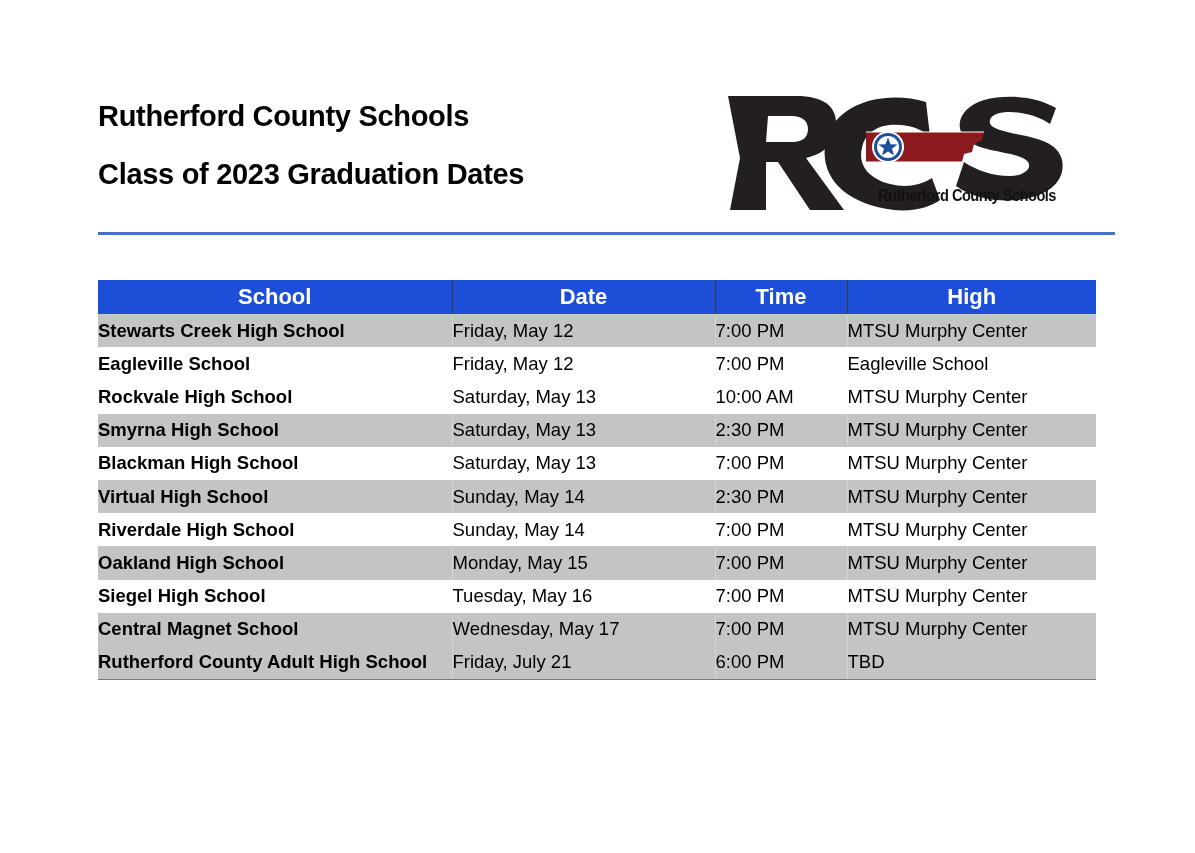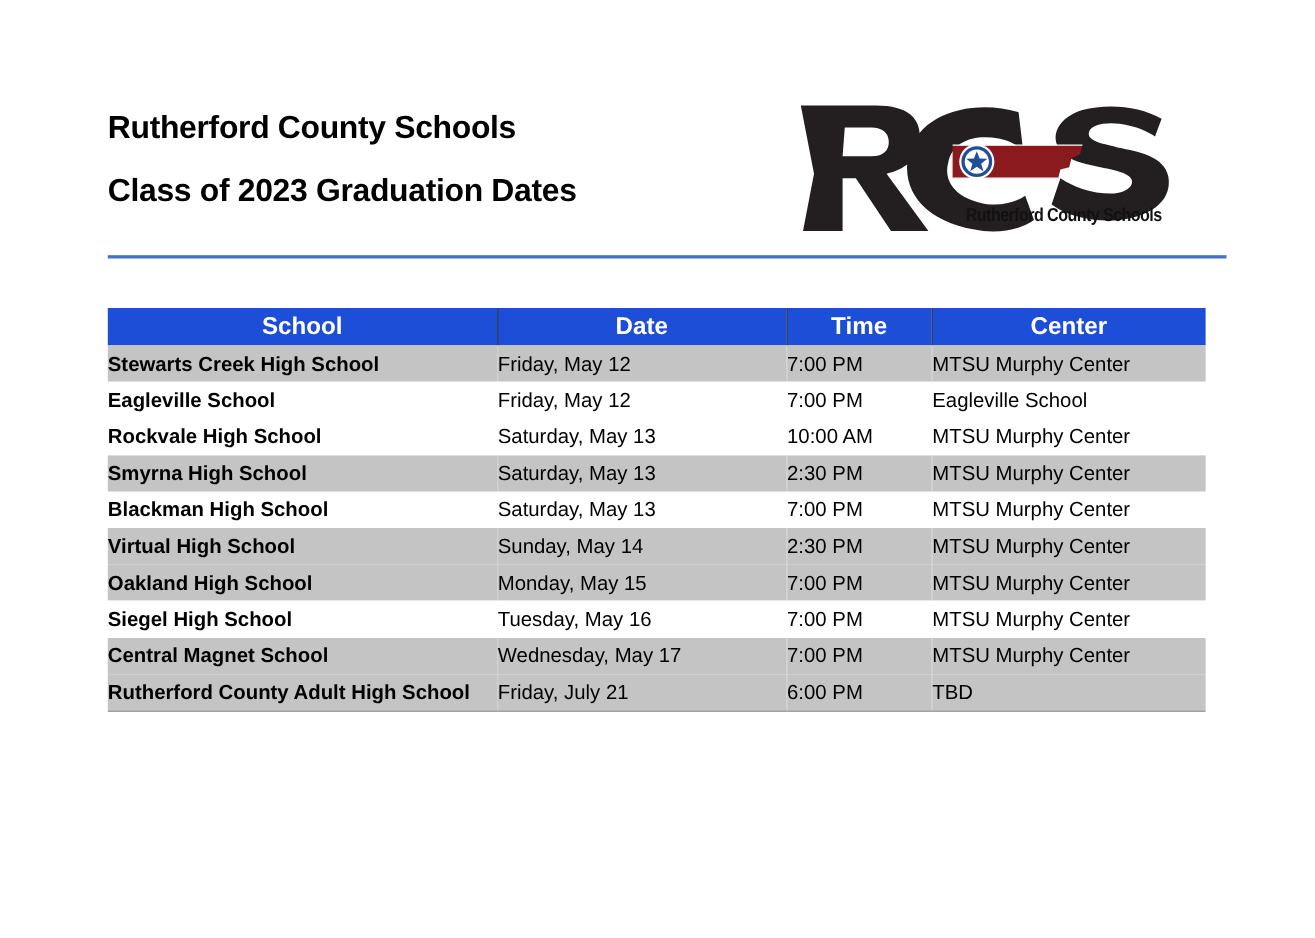--- a/index.html
+++ b/index.html
@@ -139,21 +139,21 @@
     <col class="c-school">
       <col class="c-date">
       <col class="c-time">
       <col class="c-place">
   </colgroup>
   <thead>
     <tr>
       <th>School</th>
       <th>Date</th>
       <th>Time</th>
-      <th>Center</th>
+      <th>High</th>
     </tr>
   </thead>
   <tbody>
     <tr class="shaded">
       <td>Stewarts Creek High School</td>
       <td>Friday, May 12</td>
       <td>7:00 PM</td>
       <td>MTSU Murphy Center</td>
     </tr>
     <tr class="plain">
@@ -177,20 +177,26 @@
     <tr class="plain">
       <td>Blackman High School</td>
       <td>Saturday, May 13</td>
       <td>7:00 PM</td>
       <td>MTSU Murphy Center</td>
     </tr>
     <tr class="shaded">
       <td>Virtual High School</td>
       <td>Sunday, May 14</td>
       <td>2:30 PM</td>
+      <td>MTSU Murphy Center</td>
+    </tr>
+    <tr class="plain">
+      <td>Riverdale High School</td>
+      <td>Sunday, May 14</td>
+      <td>7:00 PM</td>
       <td>MTSU Murphy Center</td>
     </tr>
     <tr class="shaded">
       <td>Oakland High School</td>
       <td>Monday, May 15</td>
       <td>7:00 PM</td>
       <td>MTSU Murphy Center</td>
     </tr>
     <tr class="plain">
       <td>Siegel High School</td>

